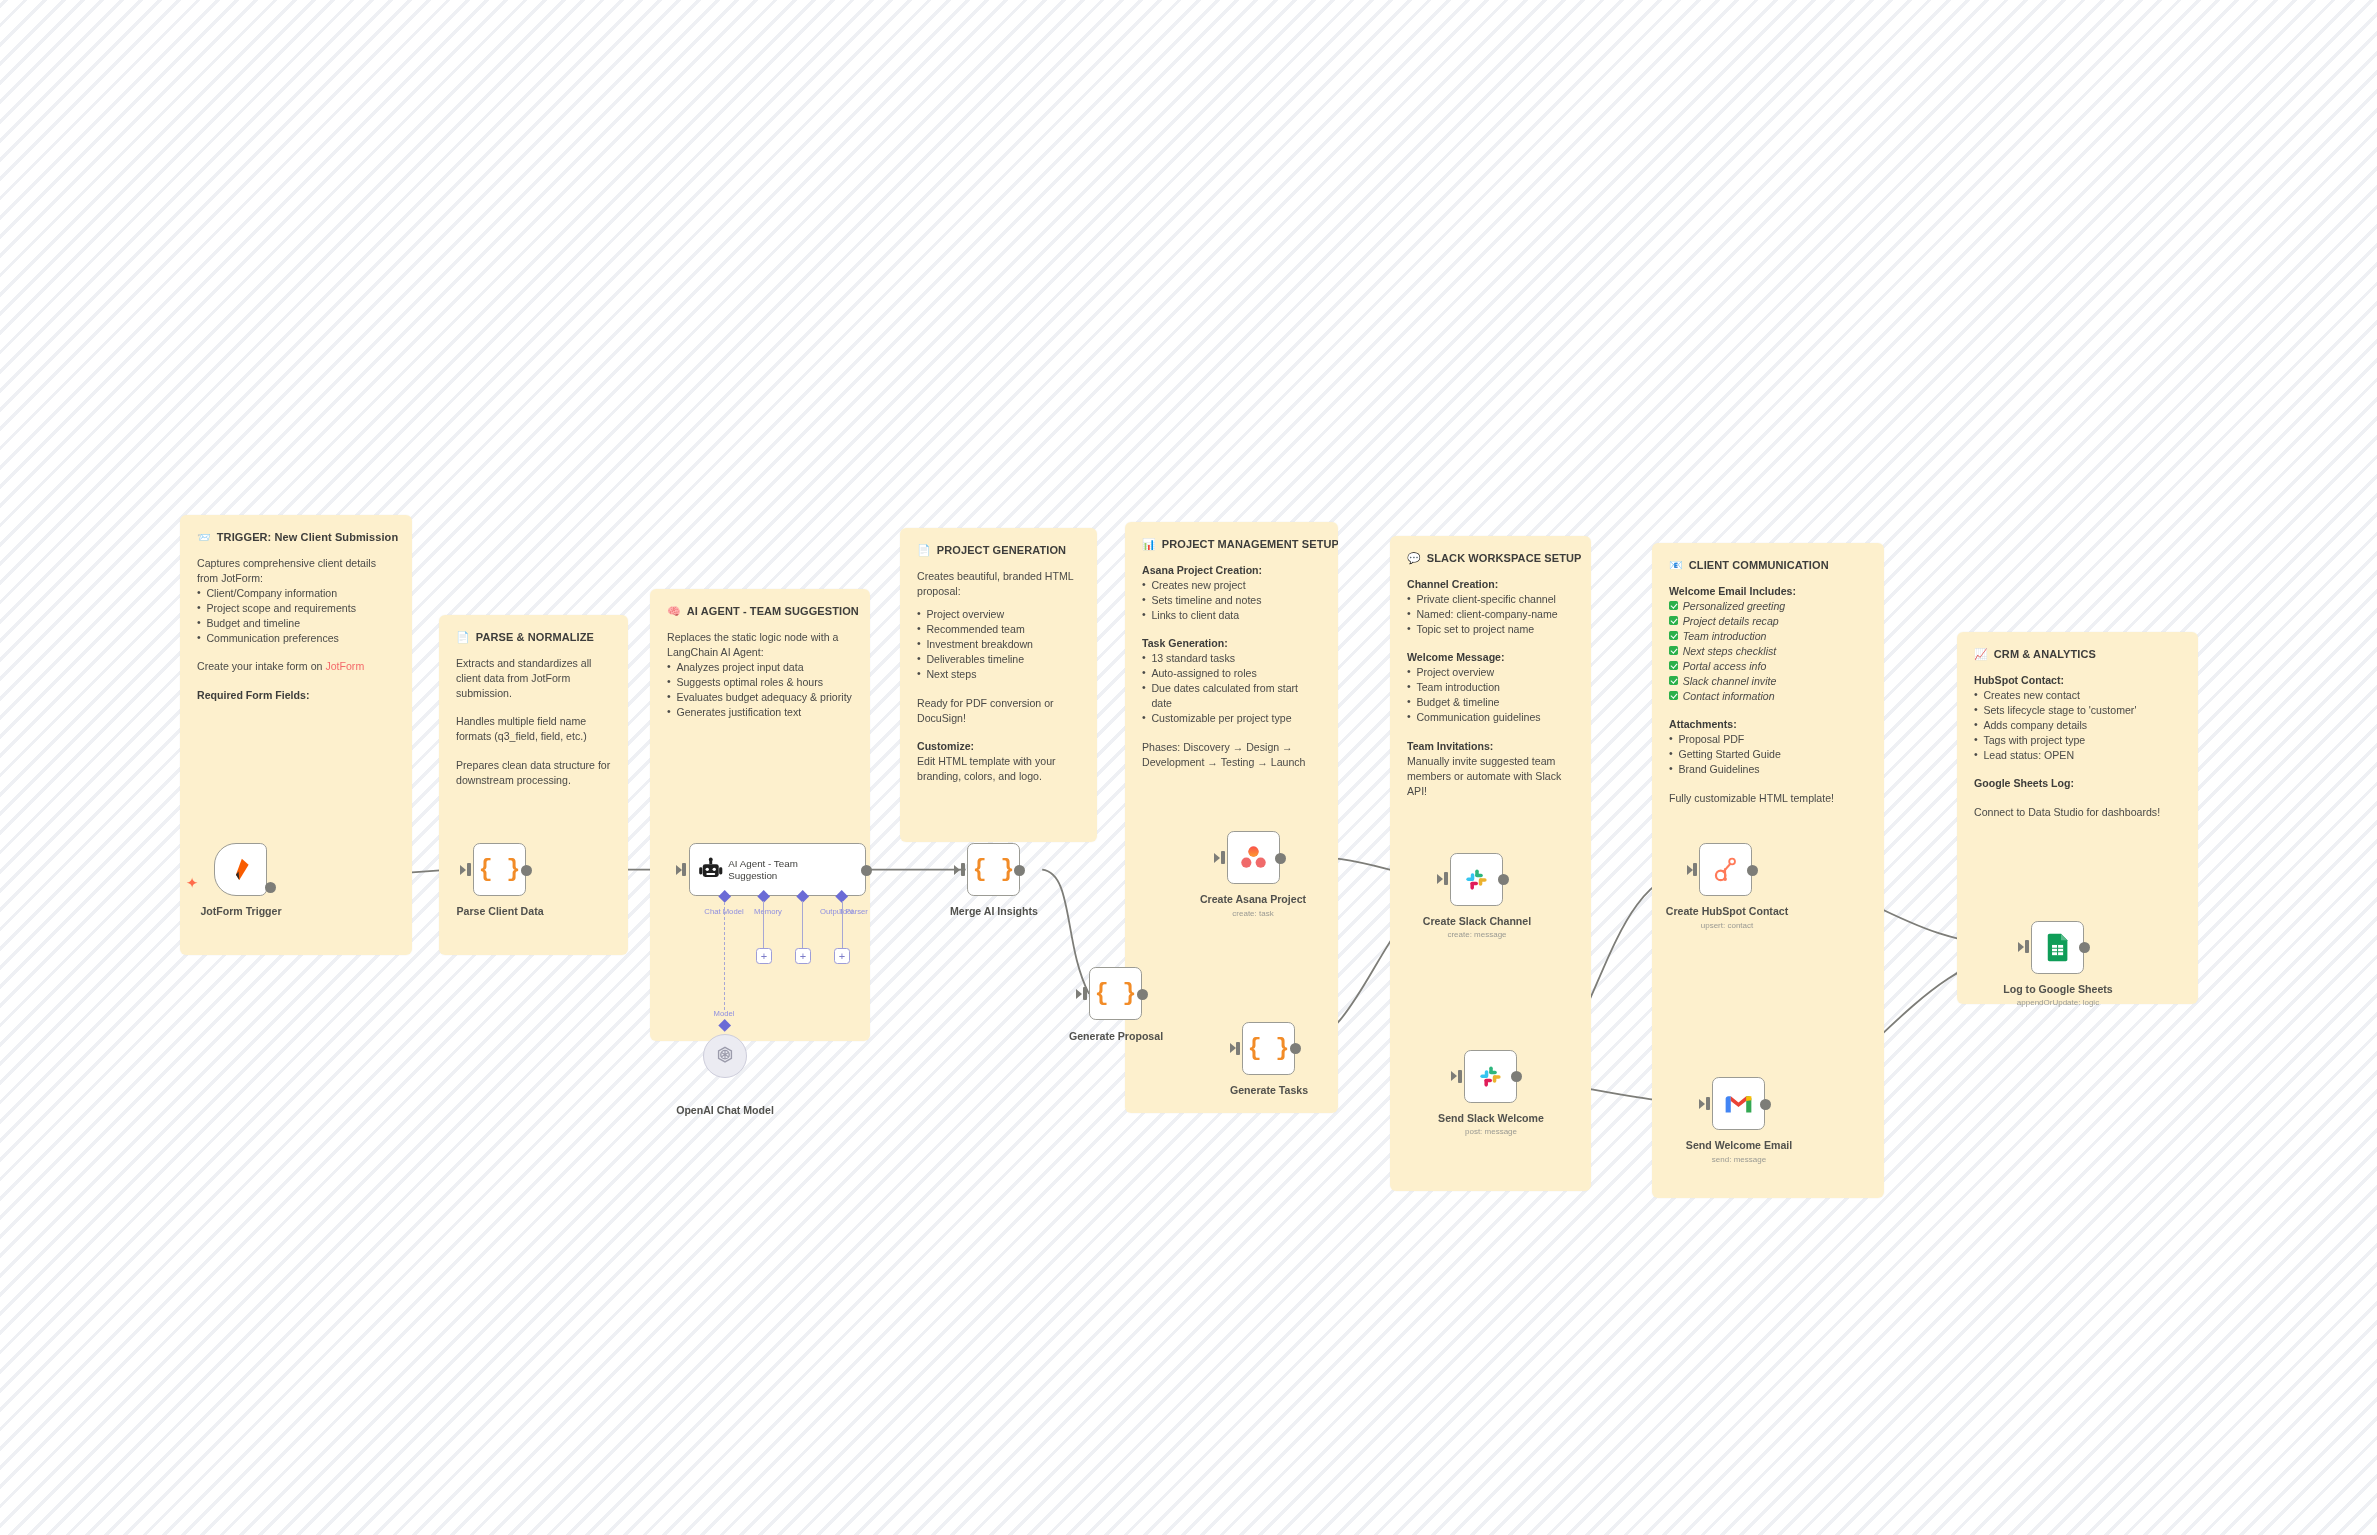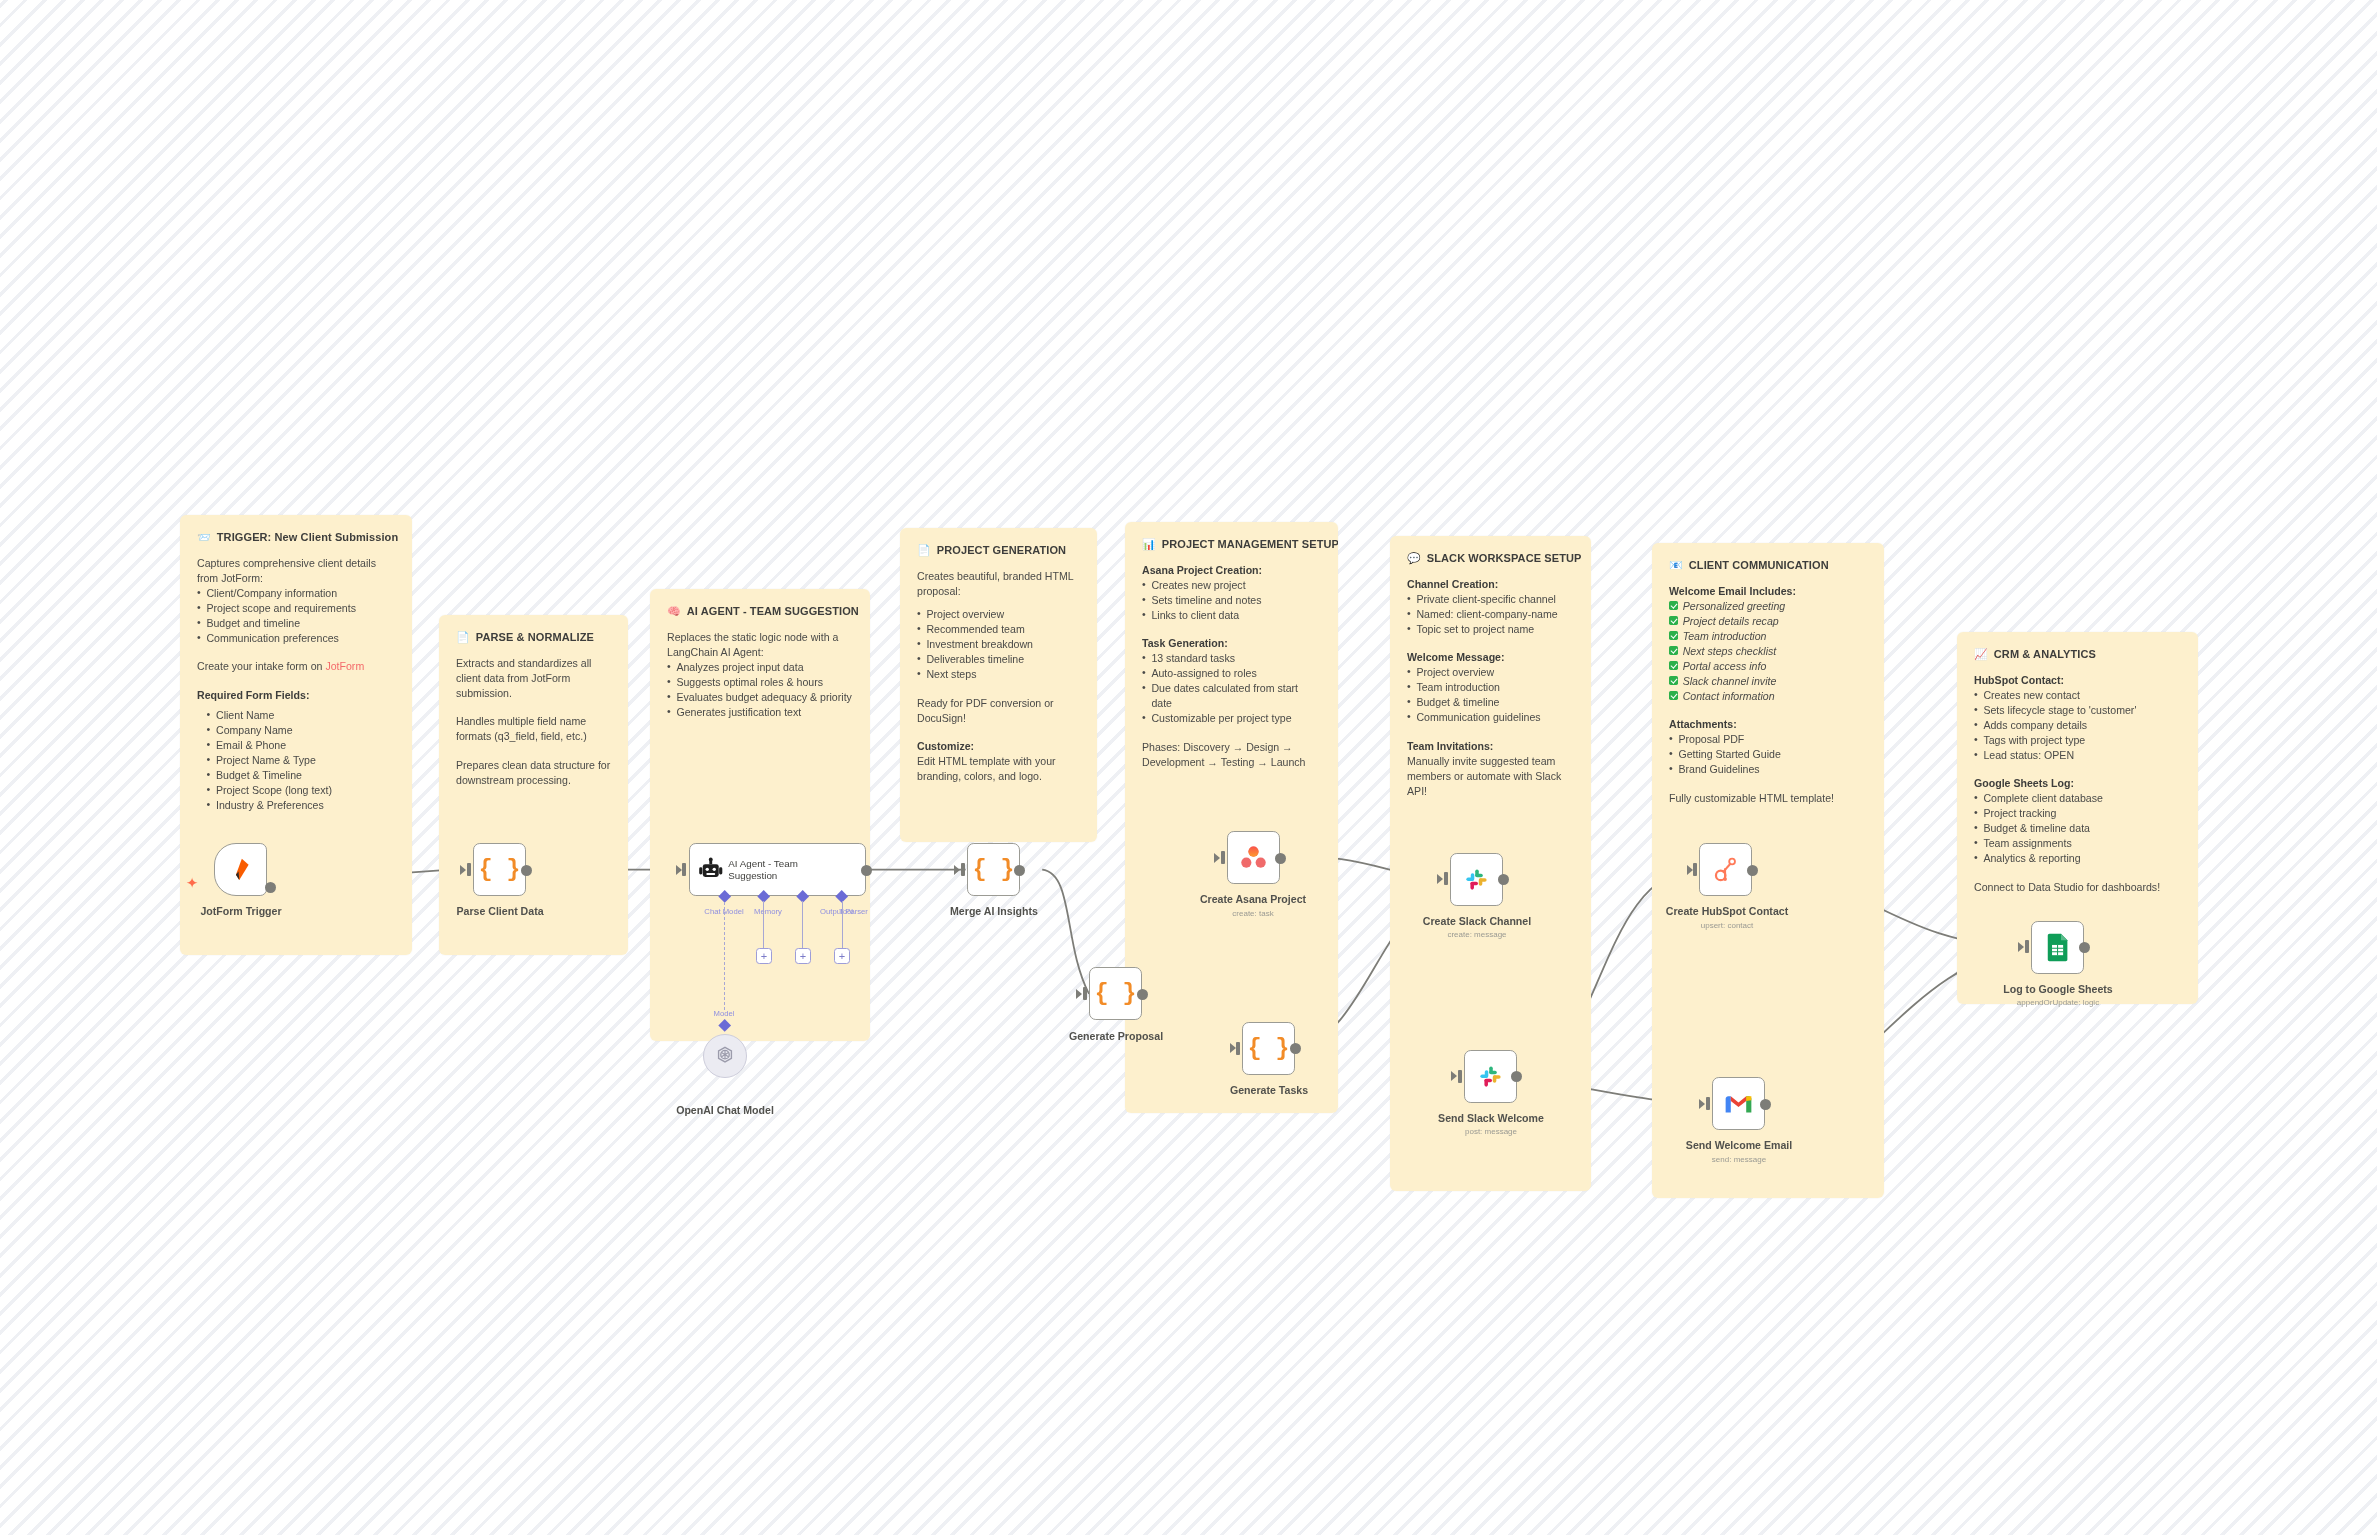--- a/index.html
+++ b/index.html
@@ -194,29 +194,20 @@
       <li>Client/Company information</li>
       <li>Project scope and requirements</li>
       <li>Budget and timeline</li>
       <li>Communication preferences</li>
     </ul>
     <div class="gap"></div>
     <p><span>Create your intake form on </span><span class="lnk">JotForm</span></p>
     <div class="gap"></div>
     <p class="bold">Required Form Fields:</p>
     <div style="height:5.1px"></div>
-    <ul class="indent">
-      <li>Client Name</li>
-      <li>Company Name</li>
-      <li>Email &amp; Phone</li>
-      <li>Project Name &amp; Type</li>
-      <li>Budget &amp; Timeline</li>
-      <li>Project Scope (long text)</li>
-      <li>Industry &amp; Preferences</li>
-    </ul>
   </div>
 
   <div class="sticky" style="left:439px; top:615px; width:189px; height:340px;">
     <div class="s-title">
       <span class="s-emoji">📄</span>
       <span>PARSE &amp; NORMALIZE</span>
     </div>
     <p>Extracts and standardizes all client data from JotForm submission.</p>
     <div class="gap"></div>
     <p>Handles multiple field name formats (q3_field, field, etc.)</p>
@@ -361,27 +352,20 @@
     <p class="bold">HubSpot Contact:</p>
     <ul>
       <li>Creates new contact</li>
       <li>Sets lifecycle stage to 'customer'</li>
       <li>Adds company details</li>
       <li>Tags with project type</li>
       <li>Lead status: OPEN</li>
     </ul>
     <div class="gap"></div>
     <p class="bold">Google Sheets Log:</p>
-    <ul>
-      <li>Complete client database</li>
-      <li>Project tracking</li>
-      <li>Budget &amp; timeline data</li>
-      <li>Team assignments</li>
-      <li>Analytics &amp; reporting</li>
-    </ul>
     <div class="gap"></div>
     <p>Connect to Data Studio for dashboards!</p>
   </div>
 
   <div class="sparkle" style="left:186px; top:876px;">✦</div>
 
   <div class="node trigger" style="left:214px; top:843px;">
     <svg width="22" height="25.5" viewBox="0 0 26 30">
       <path d="M14 2 L22 9 L11 27 L7 21 Z" fill="#f95c00"></path>
       <path d="M11 27 L7 21 L10 17 Z" fill="#2b2b2b"></path>

